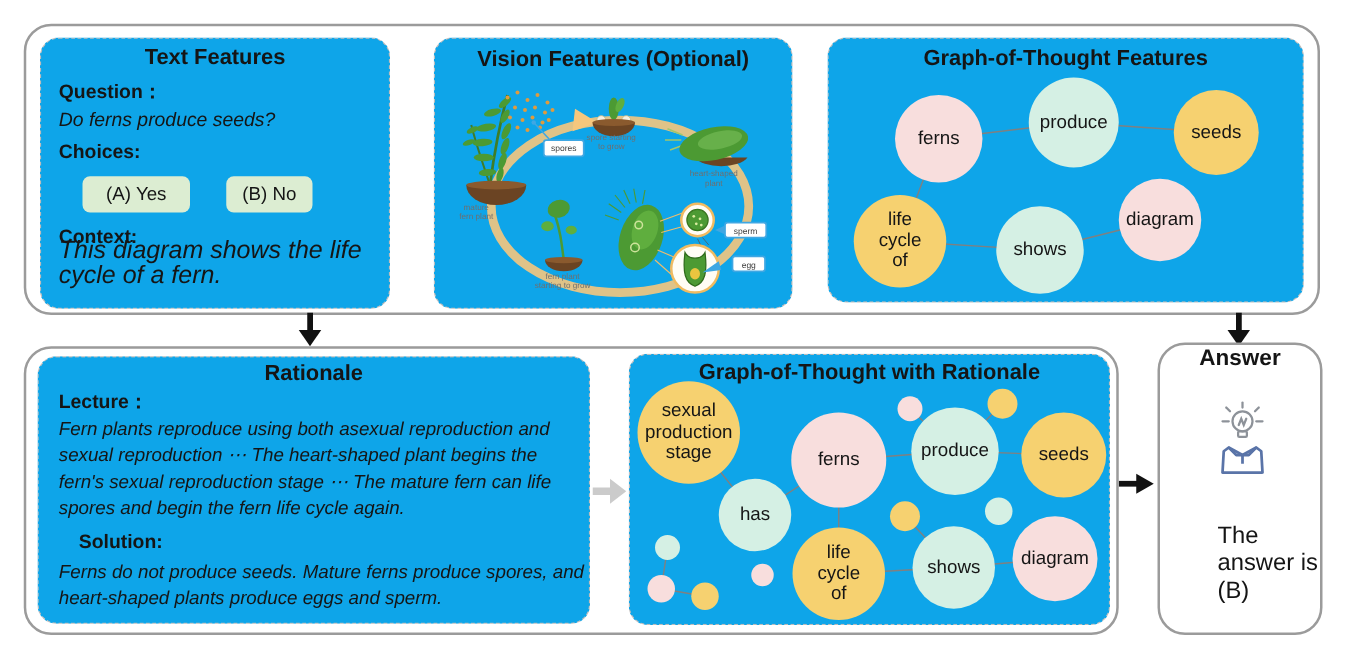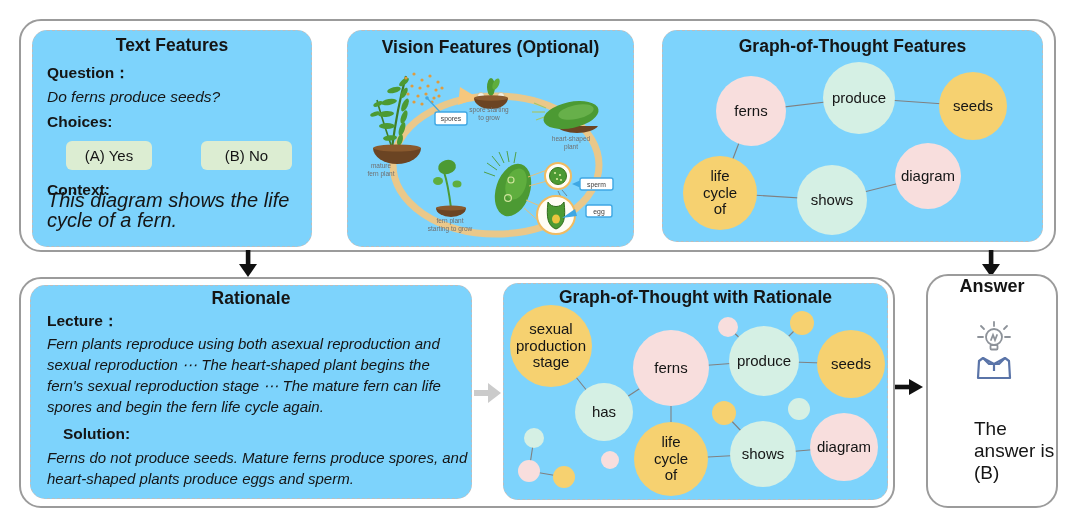--- a/index.html
+++ b/index.html
@@ -1,19 +1,19 @@
 <!DOCTYPE html>
 <html><head>
 <meta charset="utf-8">
 <style>
   html,body{margin:0;padding:0;background:#ffffff;}
   .canvas{position:relative;width:1080px;height:525px;background:#ffffff;
           font-family:"Liberation Sans",sans-serif;color:#151515;overflow:hidden;}
   .solid-box{position:absolute;border:2px solid #9b9b9b;border-radius:22px;background:#fff;box-sizing:border-box;}
-  .dashed-panel{position:absolute;border:1.6px dashed #bdbdbd;border-radius:15px;background:#7dd3fc;box-sizing:border-box;}
+  .dashed-panel{position:absolute;border:1.6px dashed #bdbdbd;border-radius:15px;background:#0ea5e9;box-sizing:border-box;}
   .panel-title{position:absolute;left:0;right:0;text-align:center;font-weight:bold;font-size:17.5px;z-index:3;}
   .lbl{position:absolute;font-weight:bold;font-size:15.5px;}
   .itxt{position:absolute;font-style:italic;font-size:15px;line-height:21px;}
   .chip{position:absolute;height:29px;line-height:29px;text-align:center;font-size:15px;
         background:#dcedd2;border-radius:6px;}
   .graph{position:absolute;inset:0;}
   .gsvg{position:absolute;inset:0;width:100%;height:100%;}
   .gnode{position:absolute;border-radius:50%;display:flex;align-items:center;justify-content:center;}
   .gnode span{white-space:pre-line;text-align:center;font-size:15px;line-height:1.12;color:#151515;}
   .arrow{position:absolute;}
@@ -27,21 +27,21 @@
 <div class="canvas">
 
   <div class="solid-box" style="left:19px;top:19px;width:1037px;height:233px;"></div>
 
   <div class="dashed-panel" style="left:32px;top:30px;width:280px;height:217px;">
     <div class="panel-title" style="top:4px;">Text Features</div>
     <div class="lbl" style="left:14px;top:32px;">Question：</div>
     <div class="itxt" style="left:14px;top:55px;font-size:15.5px;">Do ferns produce seeds?</div>
     <div class="lbl" style="left:14px;top:82px;">Choices:</div>
     <div class="chip" style="left:33px;top:110px;width:86px;">(A) Yes</div>
-    <div class="chip" style="left:168px;top:110px;width:91px;">(B) No</div>
+    <div class="chip" style="left:148px;top:110px;width:69px;">(B) No</div>
     <div class="lbl" style="left:14px;top:150px;text-align:center;">Context:</div>
     <div class="itxt" style="left:14px;top:159px;width:262px;font-size:20px;line-height:20px;">This diagram shows the life cycle of a fern.</div>
   </div>
 
   <div class="dashed-panel" style="left:347px;top:30px;width:287px;height:217px;padding-left:32px;">
     <div class="panel-title" style="top:6px;">Vision Features (Optional)</div>
     <svg style="position:absolute;left:0;top:29px;" width="287" height="186" viewBox="0 0 287 186">
 
       <ellipse cx="148" cy="105" rx="103" ry="69" fill="none" stroke="#f6c77d" stroke-width="7" opacity="0.9"></ellipse>
       <polygon points="112,27 110,45 130,38" fill="#f6c77d"></polygon>

